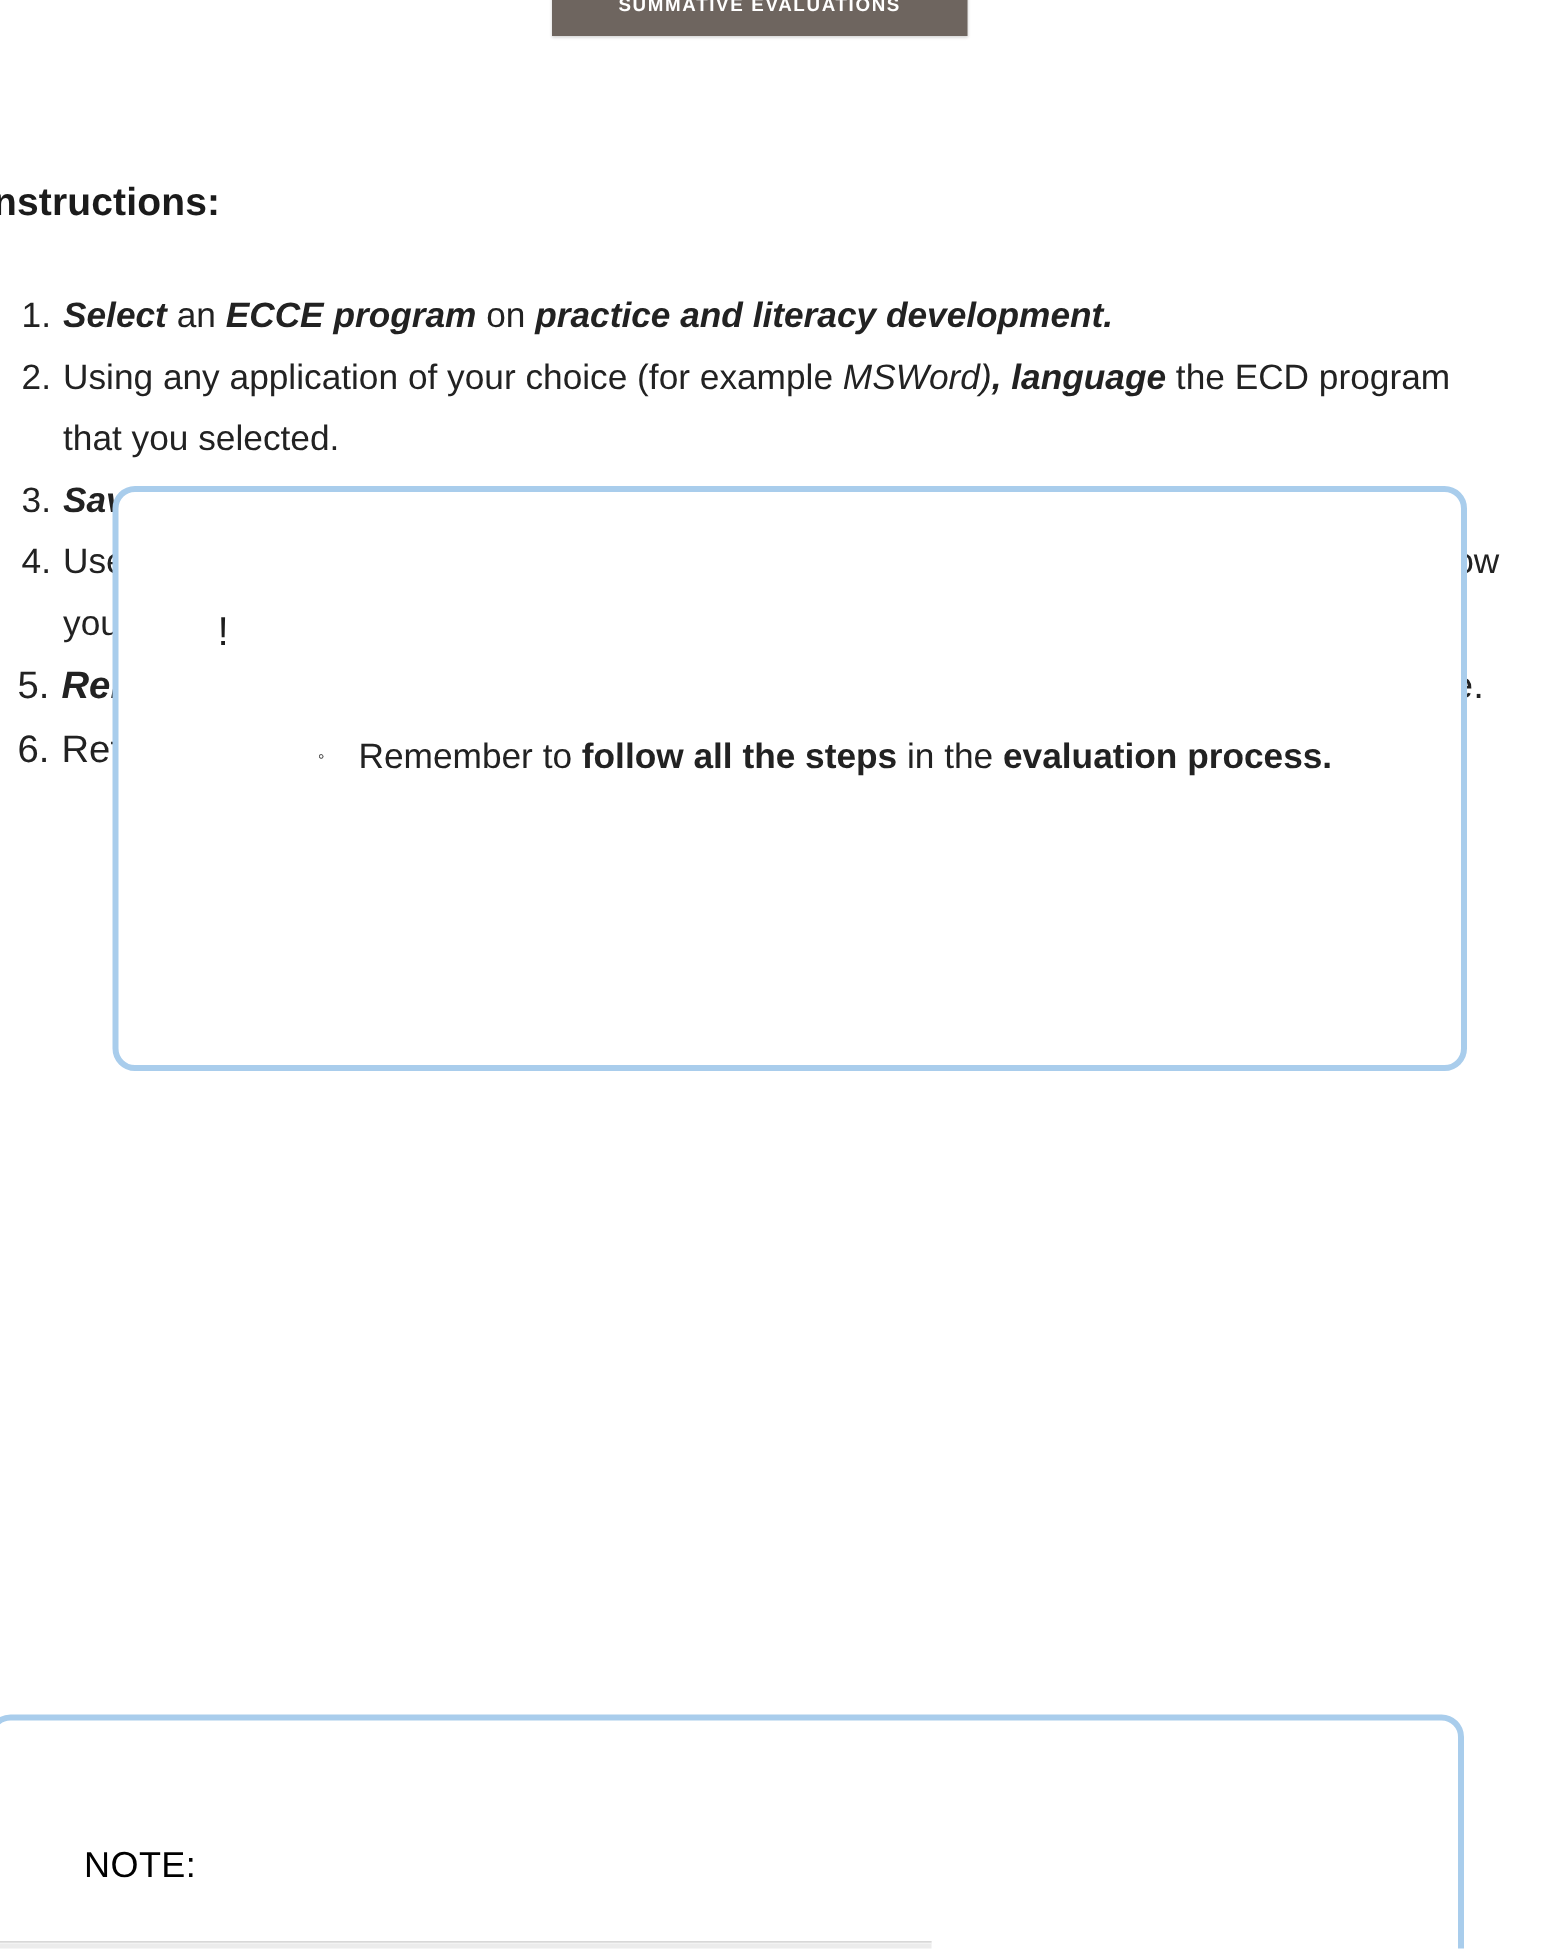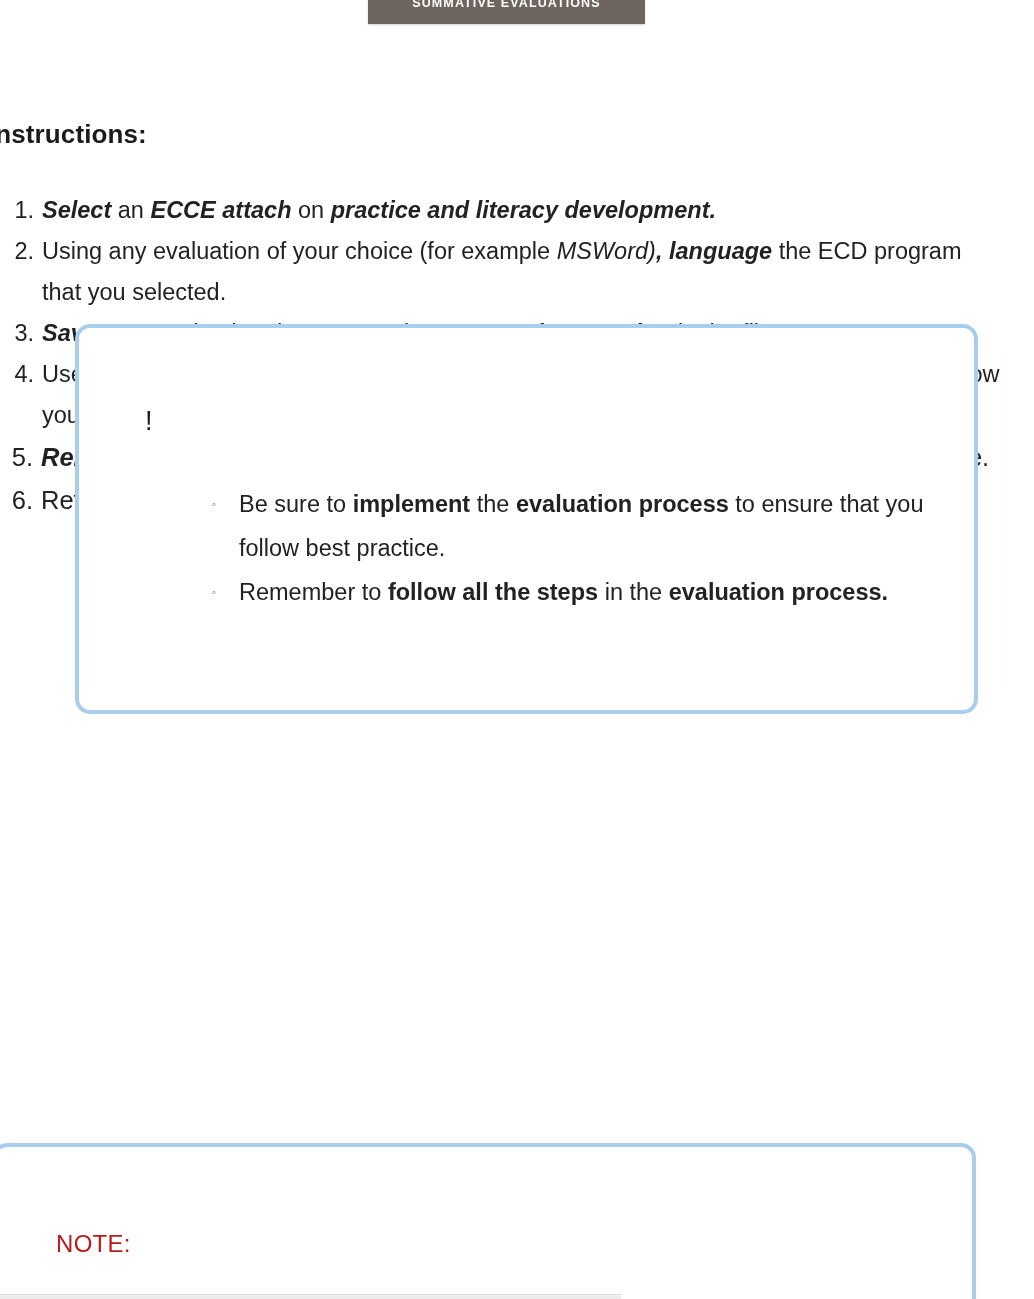--- a/index.html
+++ b/index.html
@@ -154,21 +154,21 @@
     top: 1143px;
     width: 984px;
     height: 210px;
   }
   .note-label {
     position: absolute;
     left: 60px;
     top: 83px;
     font-size: 24px;
     font-weight: normal;
-    color: #b91c1c;
+    color: #000000;
     letter-spacing: 0.3px;
   }
   .note-inner {
     position: absolute;
     left: -8px;
     top: 147px;
     width: 633px;
     height: 60px;
     background: #ececec;
     border-top: 1px solid #d8d8d8;
@@ -184,25 +184,25 @@
   </div>
 </div>
 
 <div class="page">
 
   <div class="heading">Instructions:</div>
 
   <div class="steps">
       <div class="step">
         <div class="num">1.</div>
-        <div class="body"><b>Select</b><span> an </span><b>ECCE attach</b><span> on </span><b>practice and literacy development.</b></div>
+        <div class="body"><b>Select</b><span> an </span><b>ECCE program</b><span> on </span><b>practice and literacy development.</b></div>
       </div>
       <div class="step">
         <div class="num">2.</div>
-        <div class="body"><span>Using any evaluation of your choice (for example </span><i>MSWord)</i><b>, </b><b>language</b><span> the ECD program that you selected.</span></div>
+        <div class="body"><span>Using any application of your choice (for example </span><i>MSWord)</i><b>, </b><b>language</b><span> the ECD program that you selected.</span></div>
       </div>
       <div class="step">
         <div class="num">3.</div>
         <div class="body"><b>Save</b><span> your evaluation document using your </span><b>student number</b><span> in the file name.</span></div>
       </div>
       <div class="step">
         <div class="num">4.</div>
         <div class="body"><span>Use the same document or a new document and reflect in no more than </span><b>150 words</b><span>, on how you </span><b>experienced applying the evaluation process</b><span>.</span></div>
       </div>
       <div class="step large">
@@ -211,21 +211,21 @@
       </div>
       <div class="step large">
         <div class="num">6.</div>
         <div class="body"><span>Return to this screen, </span><b>scroll down</b><span> to the bottom, </span><b>attach and submit</b><span> your files.</span></div>
       </div>
     </div>
 
   <div class="callout" id="callout-tip">
     <div class="bang">!</div>
     <ul class="callout-list">
-        <li><span class="marker">◦</span><span><span>Be sure to </span><b>implement</b><span> the </span><b>evaluation process</b><span> to ensure that you follow best practice.</span></span></li>
+        <li><span class="marker">◦</span></li>
         <li><span class="marker">◦</span><span><span>Remember to </span><b>follow all the steps</b><span> in the </span><b>evaluation process.</b></span></li>
       </ul>
   </div>
 
   <div class="callout" id="callout-note">
     <div class="note-label">NOTE:</div>
     <div class="note-inner"></div>
   </div>
 
 </div>

